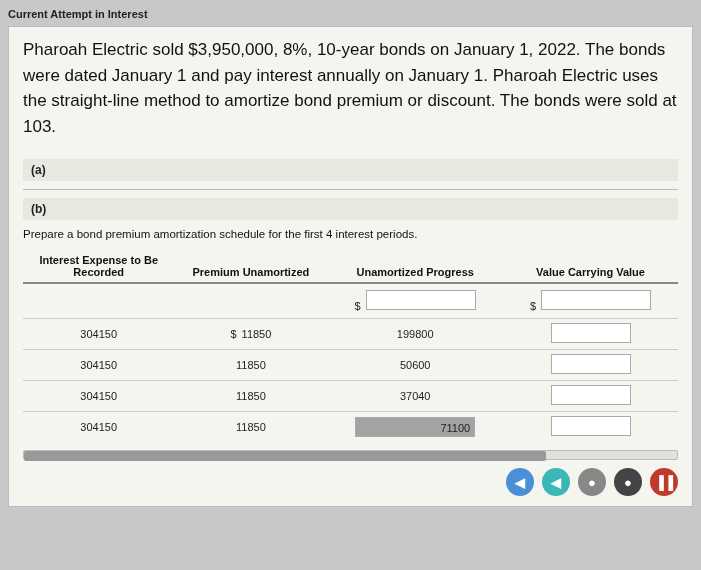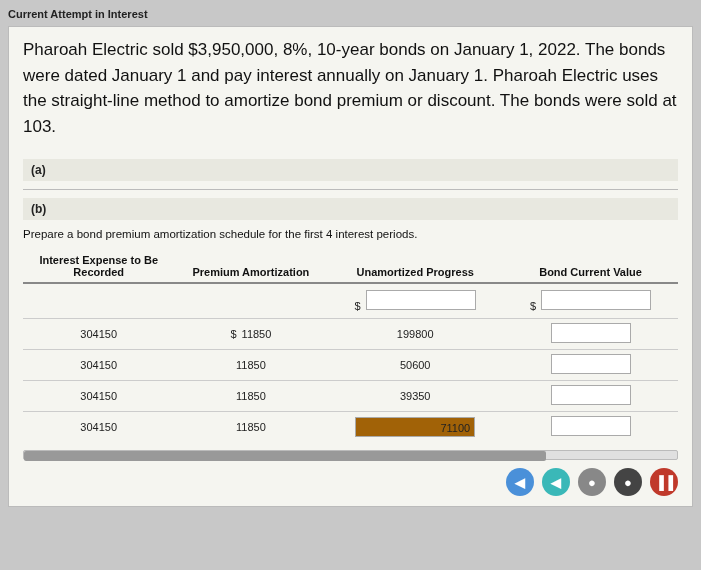--- a/index.html
+++ b/index.html
@@ -109,21 +109,21 @@
       width: 80px;
       height: 20px;
       text-align: right;
       padding-right: 4px;
       font-size: 11px;
       display: inline-block;
       line-height: 20px;
     }
     .input-field-wide {
       border: 1px solid #aaa;
-      background: #a16207;
+      background: #a3a3a3;
       width: 120px;
       height: 20px;
       text-align: right;
       padding-right: 4px;
       font-size: 11px;
       display: inline-block;
       line-height: 20px;
     }
     .dollar-sign {
       font-size: 11px;
@@ -191,23 +191,23 @@
     <hr class="divider">
 
     <span class="section-b-label">(b)</span>
 
     <p class="instructions">Prepare a bond premium amortization schedule for the first 4 interest periods.</p>
 
     <table class="amort-table">
       <thead>
         <tr>
           <th class="col-interest left-header">Interest Expense to Be Recorded</th>
-          <th class="col-premium">Premium Amortization</th>
+          <th class="col-premium">Premium Unamortized</th>
           <th class="col-unamortized">Unamortized Progress</th>
-          <th class="col-carrying">Bond Current Value</th>
+          <th class="col-carrying">Value Carrying Value</th>
         </tr>
       </thead>
       <tbody>
 
         <tr class="header-row-inputs">
           <td></td>
           <td></td>
           <td>
             <span class="dollar-sign">$</span>
             <span class="input-field"></span>
@@ -237,21 +237,21 @@
           <td>50600</td>
           <td>
             <span class="input-field-sm"></span>
           </td>
         </tr>
         <tr>
           <td>304150</td>
           <td>
             <span>11850</span>
           </td>
-          <td>39350</td>
+          <td>37040</td>
           <td>
             <span class="input-field-sm"></span>
           </td>
         </tr>
         <tr>
           <td>304150</td>
           <td>
             <span>11850</span>
           </td>
           <td>

